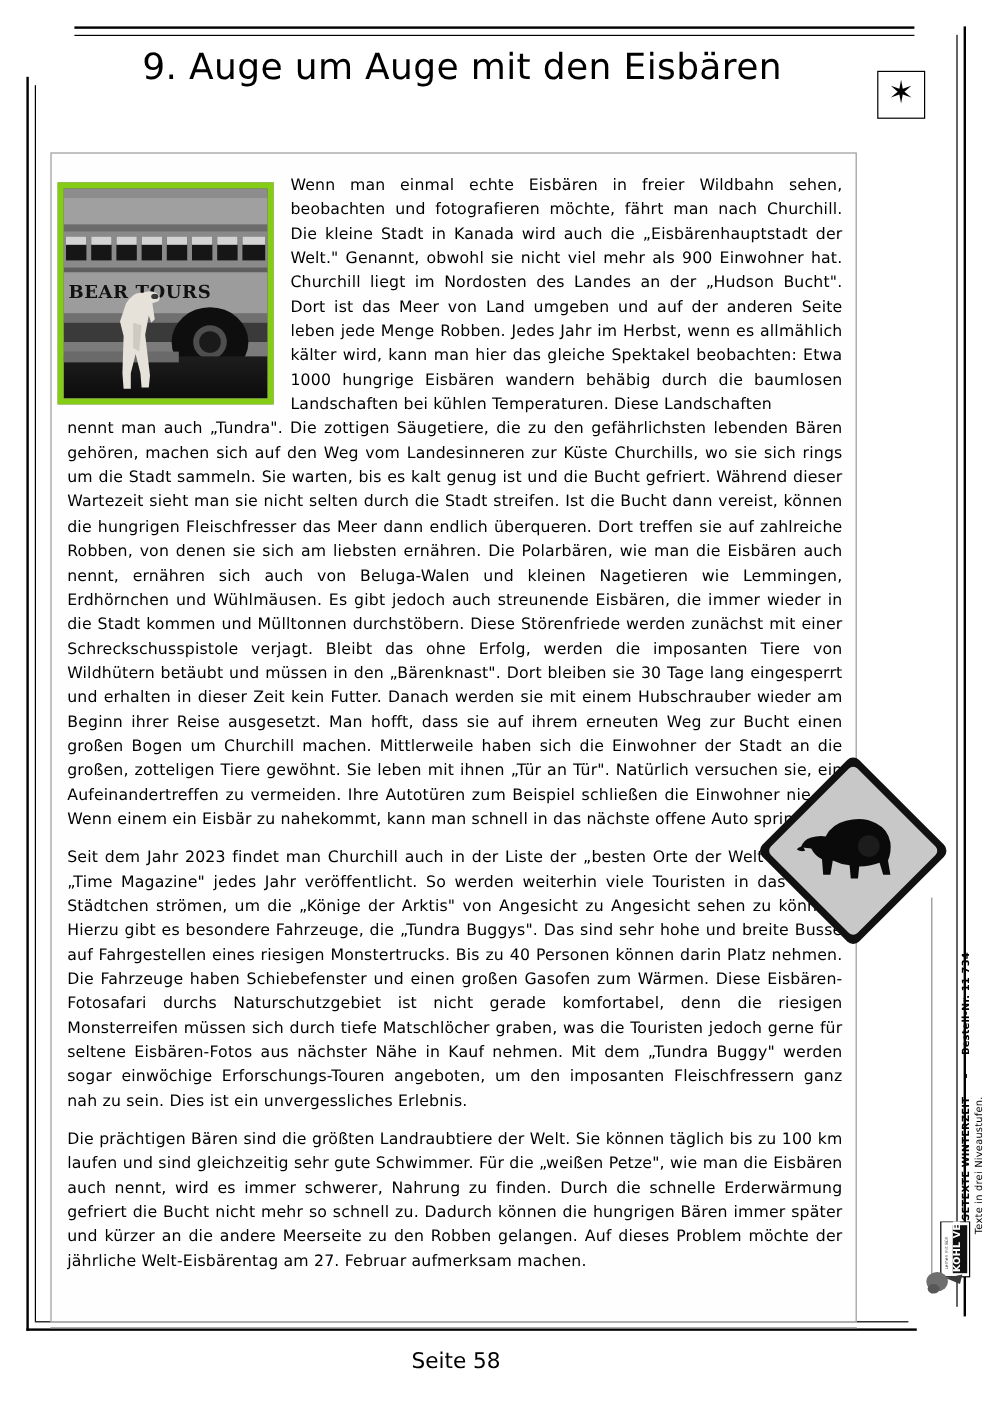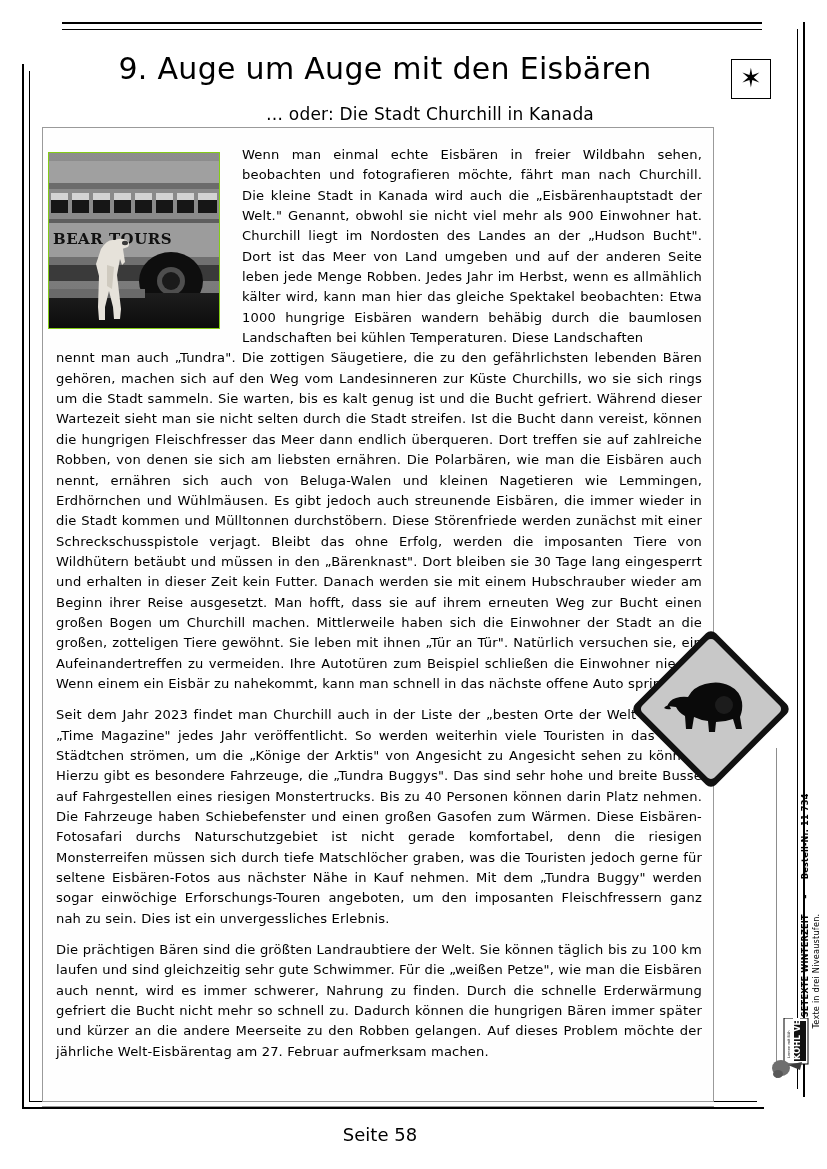--- a/index.html
+++ b/index.html
@@ -45,21 +45,21 @@
     left: 60px;
     top: 34px;
     width: 650px;
   }
   .title {
     font-family: "DejaVu Sans", sans-serif;
     font-size: 30px;
     font-weight: 400;
     letter-spacing: 0.3px;
     text-align: center;
-    margin: 16px;
+    margin: 4px;
     padding: 0 0 0 0;
     line-height: 1.25;
   }
   .subtitle {
     font-size: 17px;
     text-align: center;
     margin: 14px 0 0 90px;
     letter-spacing: 0.2px;
   }
 
@@ -117,21 +117,21 @@
   }
   .para.gap-before { margin-top: 11px; }
 
   
   .photo {
     position: absolute;
     left: 48px;
     top: 152px;
     width: 170px;
     height: 175px;
-    border: 1px solid #84cc16;
+    border: 5px solid #84cc16;
     background: #6e6e6e;
     overflow: hidden;
   }
   .photo svg { display: block; }
 
   
   .warning-sign {
     position: absolute;
     left: 627px;
     top: 625px;
@@ -207,21 +207,20 @@
   <div class="frame-line f-right-outer"></div>
   <div class="frame-line f-right-inner"></div>
   <div class="frame-line f-left-outer"></div>
   <div class="frame-line f-left-inner"></div>
   <div class="frame-line f-bot-outer"></div>
   <div class="frame-line f-bot-inner"></div>
 </div>
 
 <div class="header">
   <h1 class="title">9. Auge um Auge mit den Eisbären</h1>
-  <div class="subtitle">… oder: Die Stadt Churchill in Kanada</div>
 </div>
 
 <div class="level-badge">
   <span class="star">✶</span>
 </div>
 
 <div class="content-box"></div>
 
 <div class="photo">
   <svg width="170" height="175" viewBox="0 0 170 175" aria-hidden="true">

